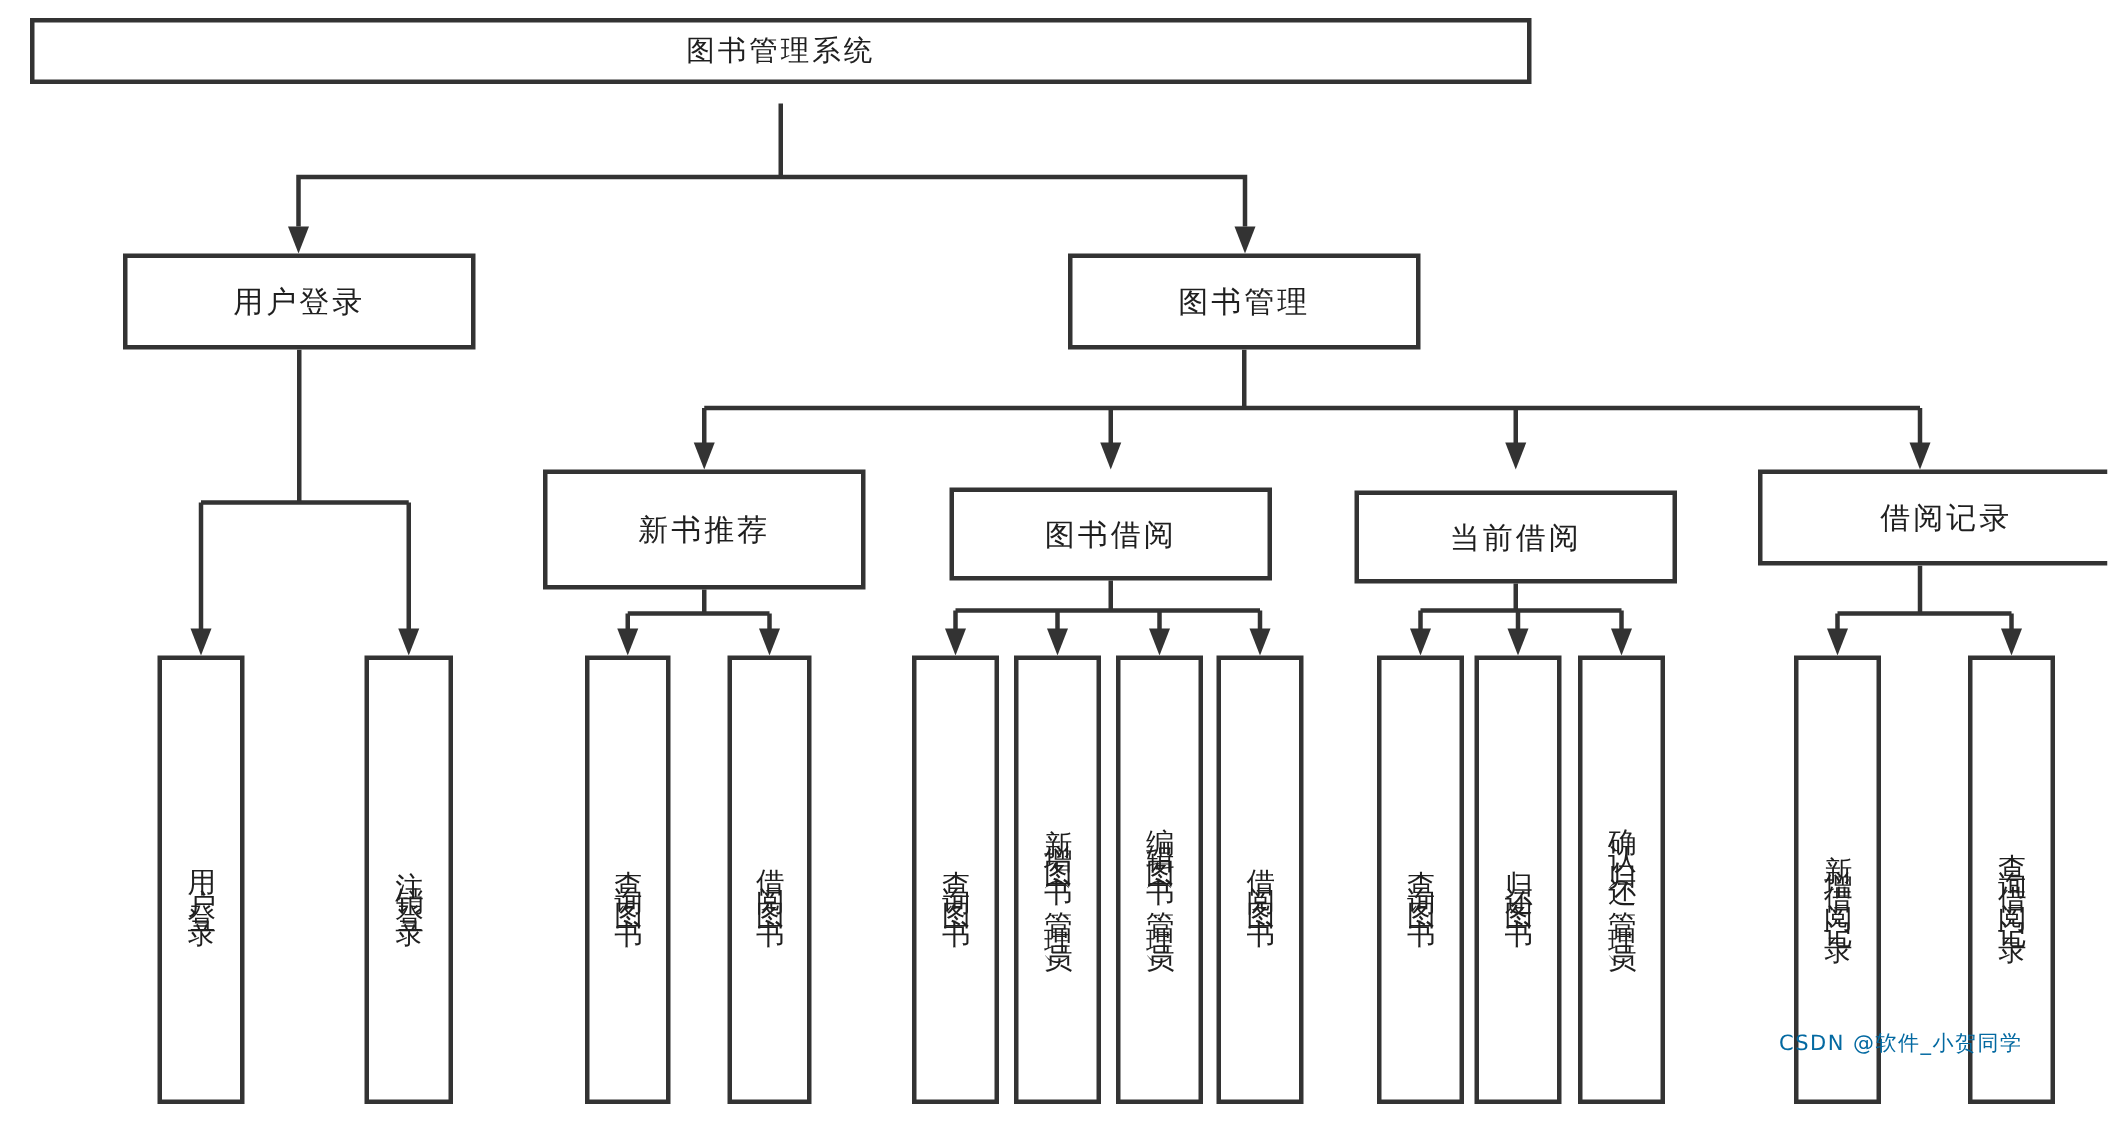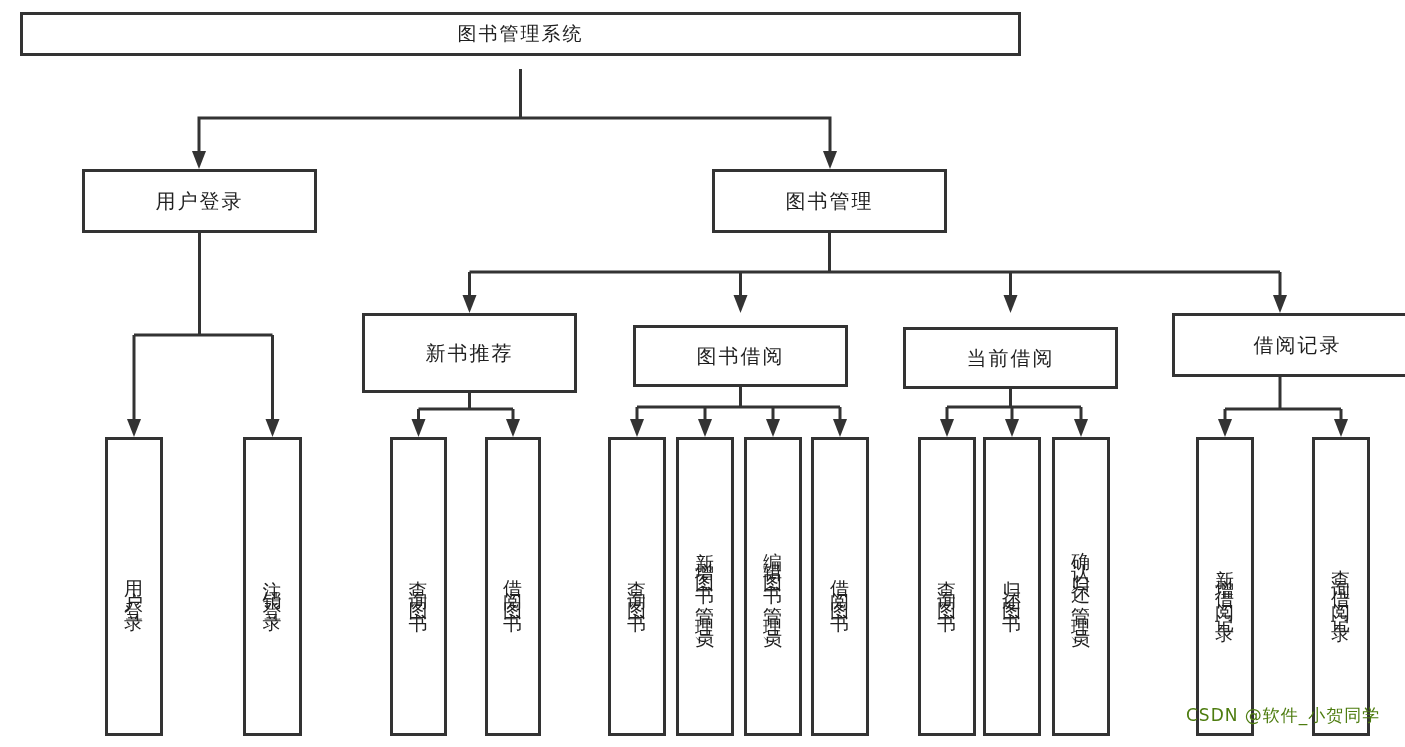--- a/index.html
+++ b/index.html
@@ -36,24 +36,24 @@
     writing-mode: vertical-rl;
     text-orientation: mixed;
     font-size: 19px;
     letter-spacing: 11px;
     line-height: 1;
     white-space: nowrap;
   }
   #watermark {
     position: absolute;
     left: 1186px;
-    top: 704px;
-    font-size: 17px;
+    top: 687px;
+    font-size: 14px;
     letter-spacing: 1px;
-    color: #4d7c0f;
+    color: #0369a1;
     white-space: nowrap;
   }
 </style>
 </head>
 <body>
 
 <div id="stage">
 
   <svg id="connectors" viewBox="0 0 1405 747" xmlns="http://www.w3.org/2000/svg">
     <g stroke="#333333" stroke-width="3" fill="none">

